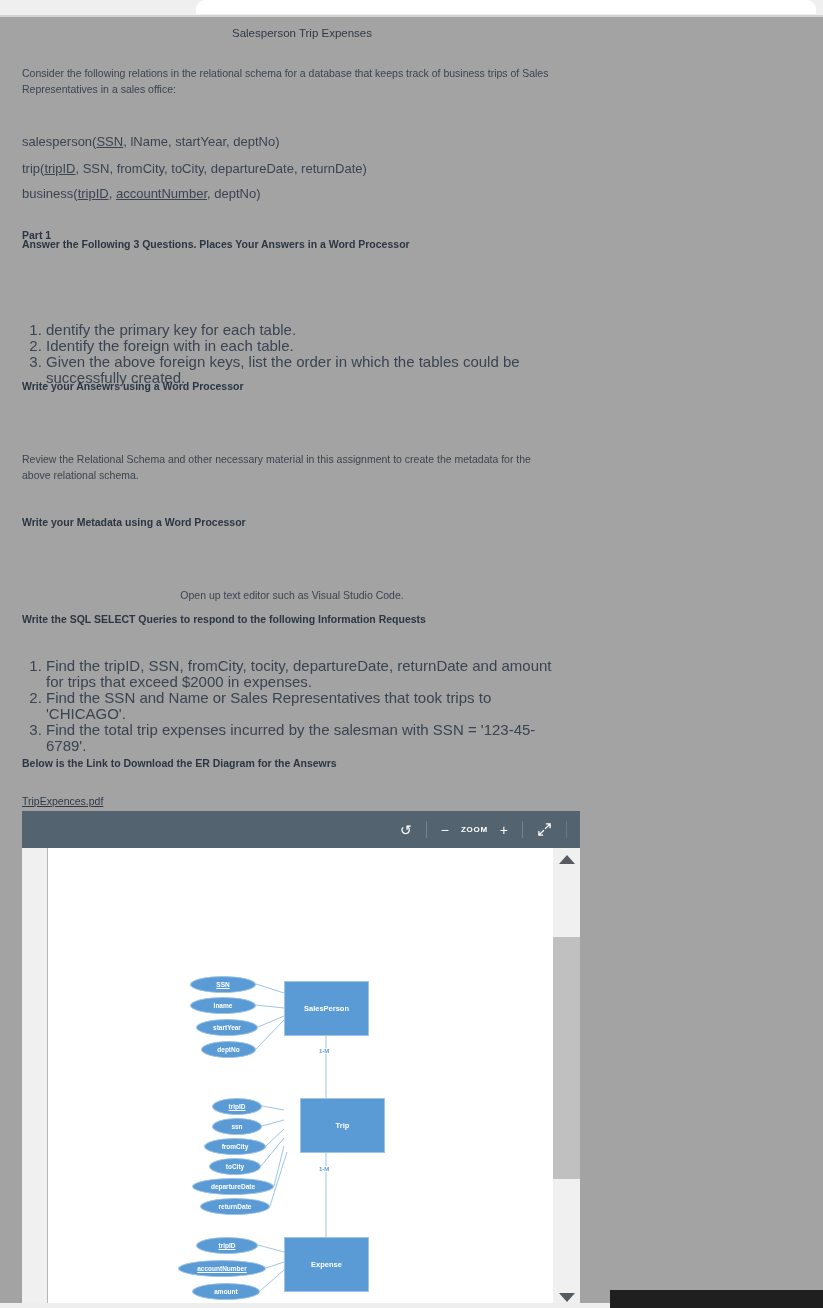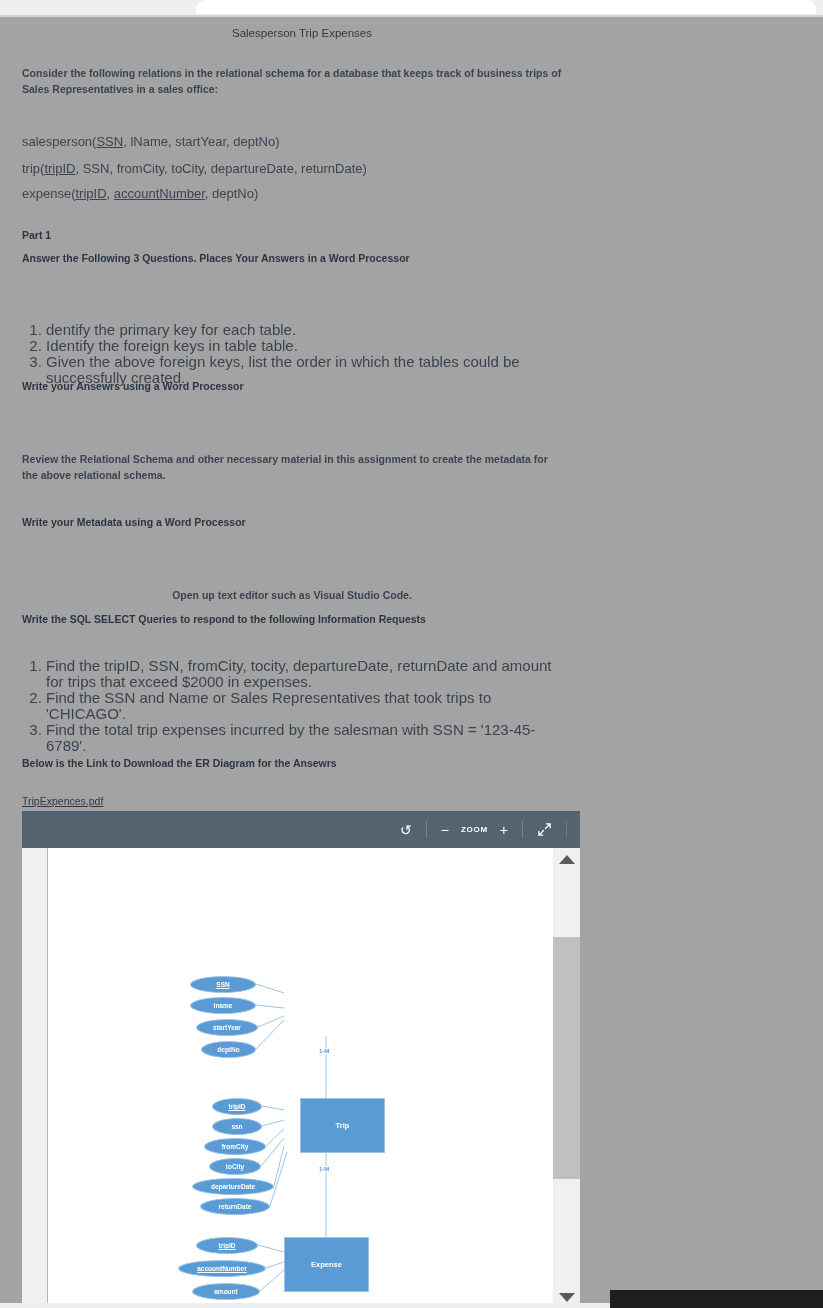--- a/index.html
+++ b/index.html
@@ -57,21 +57,20 @@
     color: #2e3a46;
   }
 
   .para {
     position: absolute;
     left: 22px;
     width: 540px;
     font-size: 10.5px;
     line-height: 16px;
     color: #3a4450;
-    font-weight: bold;
   }
   .para.bold { font-weight: bold; color: #2b3642; }
 
   .schema-line {
     position: absolute;
     left: 22px;
     font-size: 13px;
     color: #3a4450;
   }
   .u { text-decoration: underline; }
@@ -269,28 +268,28 @@
 <div id="doc">
 
   <div id="page-title">Salesperson Trip Expenses</div>
 
   <div class="para" style="top:48px;">Consider the following relations in the relational schema for a database that keeps track of business trips of Sales Representatives in a sales office:</div>
 
   <div class="schema-line" style="top:117px;"><span>salesperson(</span><span class="u">SSN</span><span>, lName, startYear, deptNo)</span></div>
 
   <div class="schema-line" style="top:144px;"><span>trip(</span><span class="u">tripID</span><span>, SSN, fromCity, toCity, departureDate, returnDate)</span></div>
 
-  <div class="schema-line" style="top:169px;"><span>expense(</span><span class="u">tripID</span><span>, </span><span class="u">accountNumber</span><span>, deptNo)</span></div>
+  <div class="schema-line" style="top:169px;"><span>business(</span><span class="u">tripID</span><span>, </span><span class="u">accountNumber</span><span>, deptNo)</span></div>
 
   <div class="para bold" style="top:210px;">Part 1</div>
-  <div class="para bold" style="top:233px;">Answer the Following 3 Questions.  Places Your Answers in a Word Processor</div>
+  <div class="para bold" style="top:219px;">Answer the Following 3 Questions.  Places Your Answers in a Word Processor</div>
 
   <ol class="qlist" style="top:305px;">
     <li>dentify the primary key for each table.</li>
-    <li>Identify the foreign keys in table table.</li>
+    <li>Identify the foreign with in each table.</li>
     <li>Given the above foreign keys, list the order in which the tables could be successfully created.</li>
   </ol>
 
   <div class="para bold" style="top:361px;">Write your Ansewrs using a Word Processor</div>
 
   <div class="para" style="top:434px;">Review the Relational Schema and other necessary material in this assignment to create the metadata for the above relational schema.</div>
   <div class="para bold" style="top:497px;">Write your Metadata using a Word Processor</div>
 
   <div class="para" style="top:570px;text-align:center;">Open up text editor such as Visual Studio Code.</div>
   <div class="para bold" style="top:594px;">Write the SQL SELECT Queries to respond to the following Information Requests</div>
@@ -344,20 +343,21 @@
             <line x1="225" y1="338" x2="235" y2="298" stroke="#9ec4e6" stroke-width="1"></line>
             <line x1="221" y1="358" x2="238" y2="304" stroke="#9ec4e6" stroke-width="1"></line>
 
             <line x1="277" y1="305" x2="277" y2="389" stroke="#9ec4e6" stroke-width="1"></line>
 
             <line x1="209" y1="397" x2="235" y2="404" stroke="#9ec4e6" stroke-width="1"></line>
             <line x1="217" y1="420" x2="235" y2="414" stroke="#9ec4e6" stroke-width="1"></line>
             <line x1="211" y1="443" x2="235" y2="422" stroke="#9ec4e6" stroke-width="1"></line>
           </svg>
 
+          <div class="ent-box" style="left:235px;top:133px;width:85px;height:55px;">SalesPerson</div>
           <div class="attr-ell" style="left:141px;top:128px;width:66px;height:17px;">
               <span class="pk">SSN</span>
             </div>
           <div class="attr-ell" style="left:141px;top:149px;width:66px;height:17px;">lname</div>
           <div class="attr-ell" style="left:147px;top:171px;width:62px;height:17px;">startYear</div>
           <div class="attr-ell" style="left:152px;top:193px;width:55px;height:17px;">deptNo</div>
 
           <div class="ent-box" style="left:235px;top:250px;width:85px;height:55px;margin-left:16px;">Trip</div>
           <div class="attr-ell" style="left:163px;top:250px;width:50px;height:17px;">
               <span class="pk">tripID</span>

